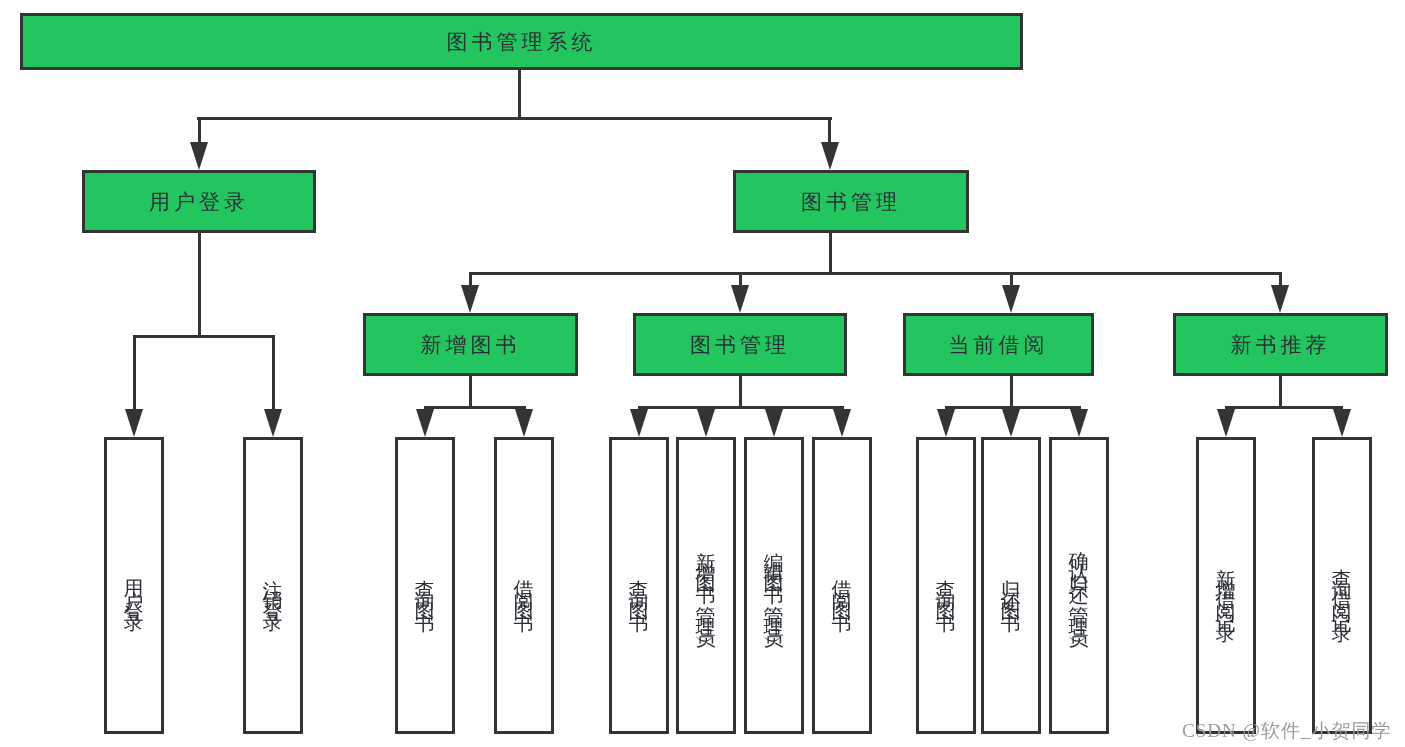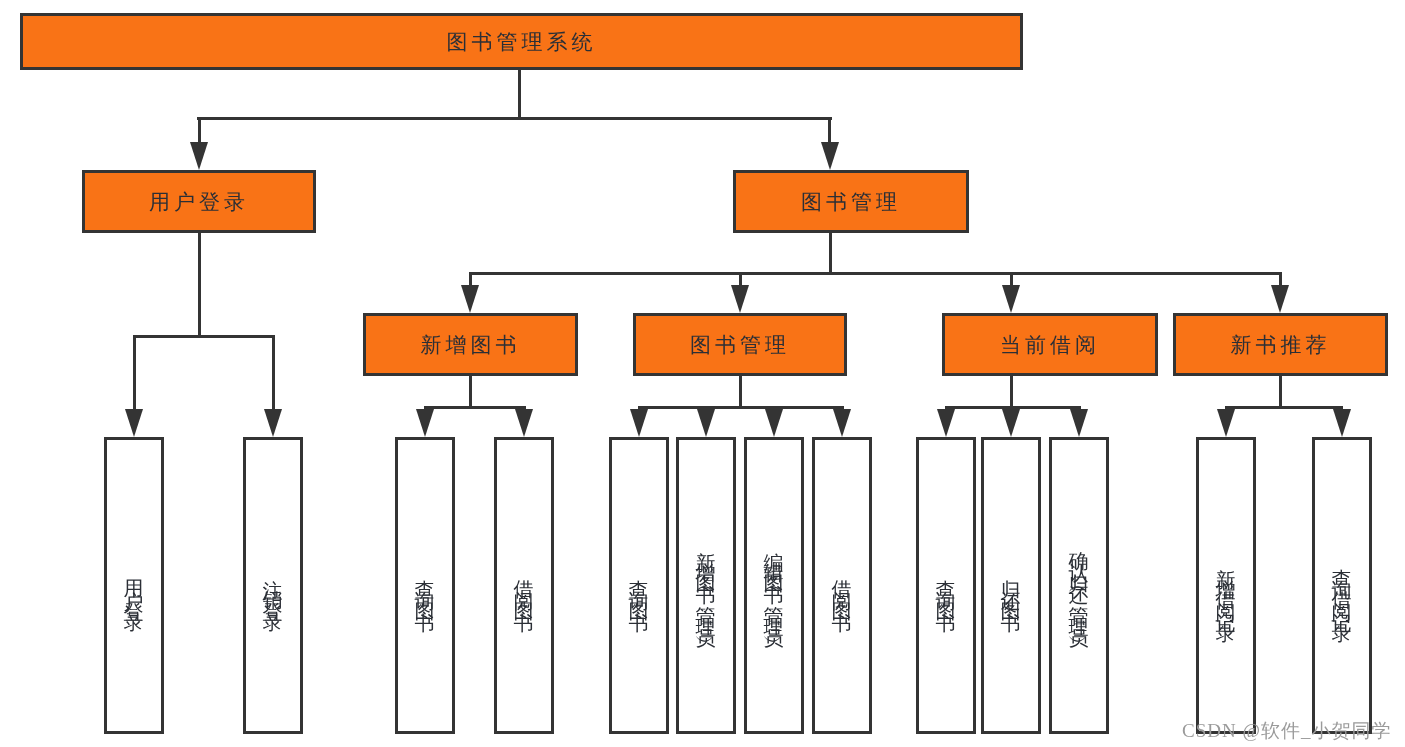--- a/index.html
+++ b/index.html
@@ -8,21 +8,21 @@
     width: 1405px;
     height: 747px;
     background: #ffffff;
     font-family: "Liberation Sans", "DejaVu Sans", sans-serif;
     overflow: hidden;
   }
   .node {
     position: absolute;
     box-sizing: border-box;
     border: 3px solid #343434;
-    background: #f97316;
+    background: #22c55e;
     display: flex;
     align-items: center;
     justify-content: center;
     color: #2b2f36;
     font-size: 21px;
     letter-spacing: 4px;
     white-space: nowrap;
   }
   .leaf {
     position: absolute;
@@ -94,21 +94,21 @@
   <div class="arr" style="left:461px; top:285px;"></div>
   <div class="cl v" style="left:739px; top:272px; height:16px;"></div>
   <div class="arr" style="left:731px; top:285px;"></div>
   <div class="cl v" style="left:1010px; top:272px; height:16px;"></div>
   <div class="arr" style="left:1002px; top:285px;"></div>
   <div class="cl v" style="left:1279px; top:272px; height:16px;"></div>
   <div class="arr" style="left:1271px; top:285px;"></div>
 
   <div class="node" style="left:363px; top:313px; width:215px; height:63px;">新增图书</div>
   <div class="node" style="left:633px; top:313px; width:214px; height:63px;">图书管理</div>
-  <div class="node" style="left:942px; top:313px; width:216px; height:63px;">当前借阅</div>
+  <div class="node" style="left:903px; top:313px; width:191px; height:63px;">当前借阅</div>
   <div class="node" style="left:1173px; top:313px; width:215px; height:63px;">新书推荐</div>
 
   <div class="cl v" style="left:469px; top:376px; height:32px;"></div>
   <div class="cl h" style="left:424px; top:406px; width:102px;"></div>
   <div class="arr" style="left:416px; top:409px;"></div>
   <div class="arr" style="left:515px; top:409px;"></div>
 
   <div class="cl v" style="left:739px; top:376px; height:32px;"></div>
   <div class="cl h" style="left:638px; top:406px; width:206px;"></div>
   <div class="arr" style="left:630px; top:409px;"></div>

